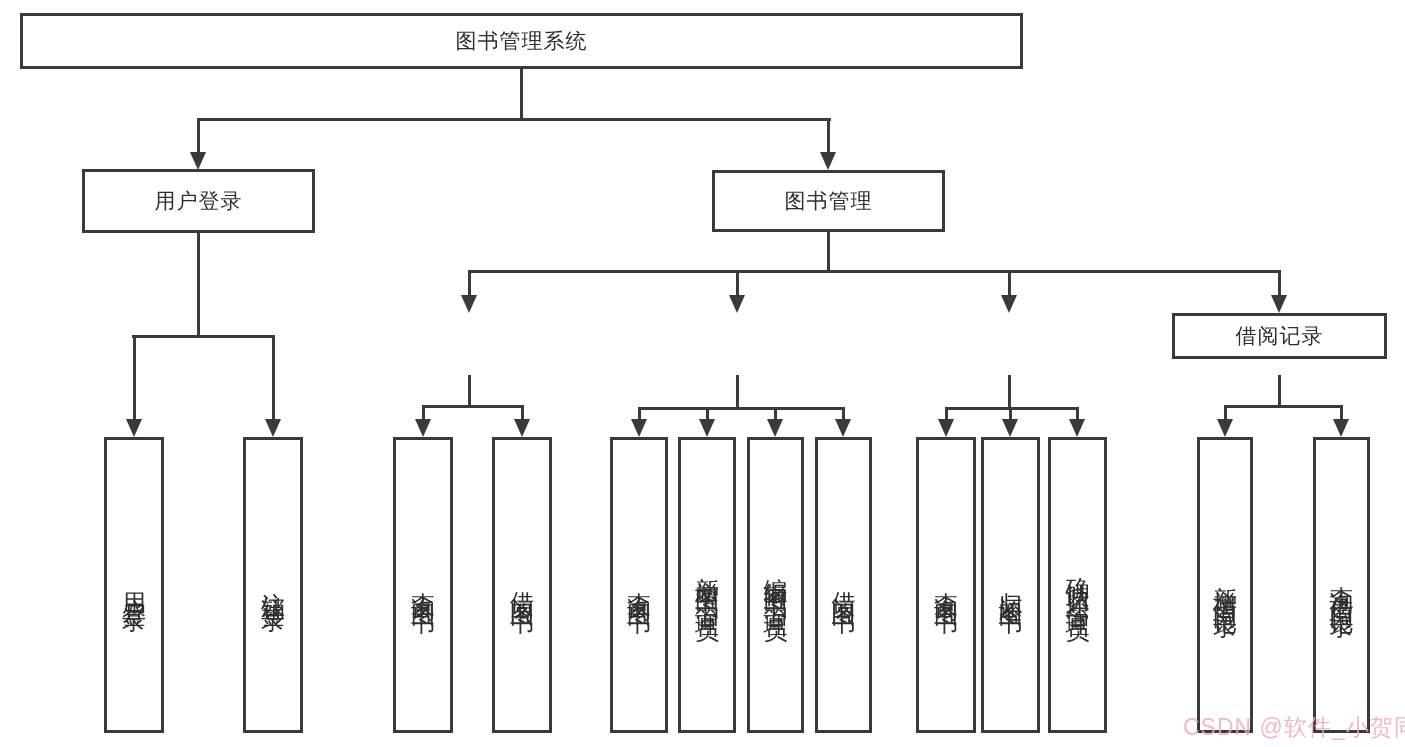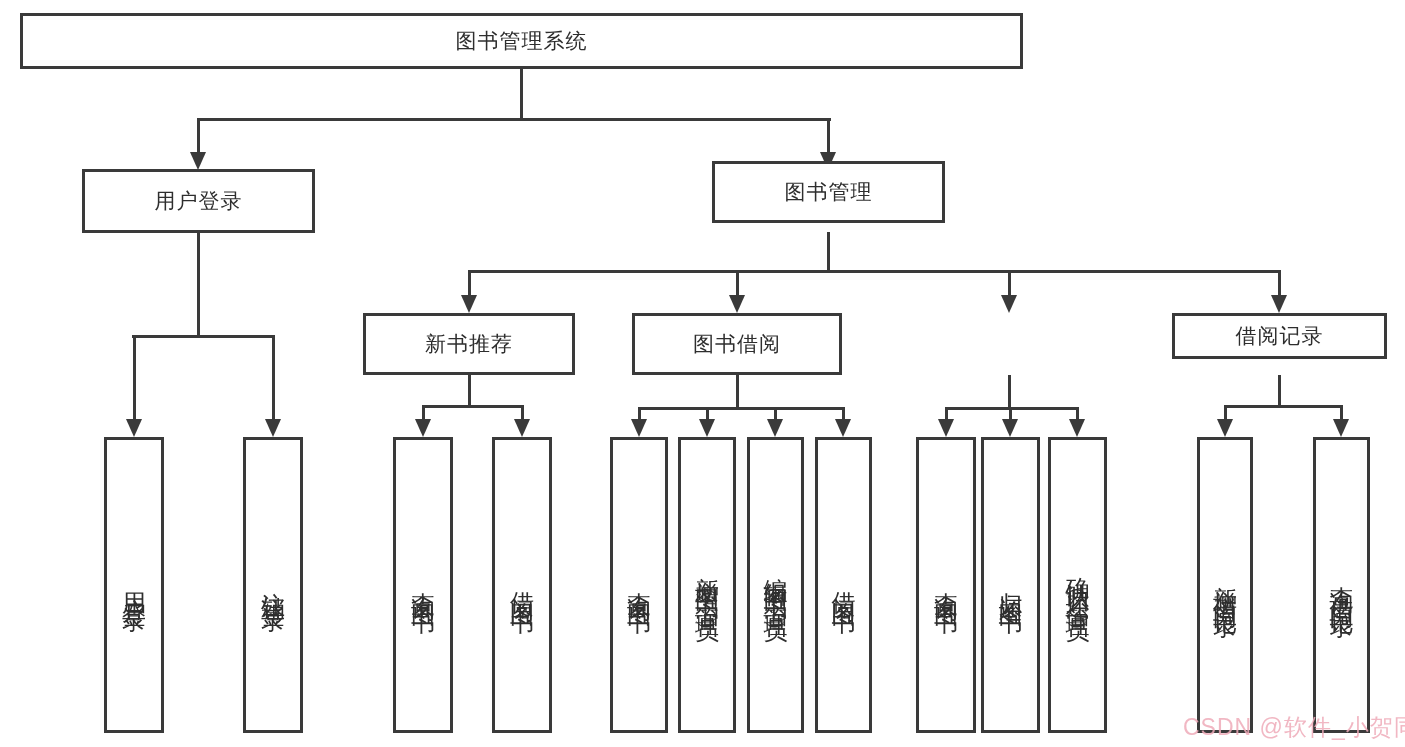--- a/index.html
+++ b/index.html
@@ -45,21 +45,21 @@
   <div class="ln" style="left:520px;top:69px;width:3px;height:52px;"></div>
   <div class="ln" style="left:197px;top:118px;width:634px;height:3px;"></div>
   <div class="ln" style="left:197px;top:118px;width:3px;height:36px;"></div>
   <div class="ah" style="left:190px;top:152px;"></div>
   <div class="ln" style="left:827px;top:118px;width:3px;height:36px;"></div>
   <div class="ah" style="left:820px;top:152px;"></div>
 
   <div class="box" style="left:82px;top:169px;width:233px;height:64px;">
     <span>用户登录</span>
   </div>
-  <div class="box" style="left:712px;top:161px;width:233px;height:62px;">
+  <div class="box" style="left:712px;top:170px;width:233px;height:62px;">
     <span>图书管理</span>
   </div>
 
   <div class="ln" style="left:197px;top:233px;width:3px;height:104px;"></div>
   <div class="ln" style="left:132px;top:335px;width:143px;height:3px;"></div>
   <div class="ln" style="left:133px;top:335px;width:3px;height:86px;"></div>
   <div class="ah" style="left:126px;top:419px;"></div>
   <div class="ln" style="left:272px;top:335px;width:3px;height:86px;"></div>
   <div class="ah" style="left:265px;top:419px;"></div>
 
@@ -67,26 +67,20 @@
   <div class="ln" style="left:468px;top:270px;width:812px;height:3px;"></div>
   <div class="ln" style="left:468px;top:270px;width:3px;height:27px;"></div>
   <div class="ah" style="left:461px;top:295px;"></div>
   <div class="ln" style="left:736px;top:270px;width:3px;height:27px;"></div>
   <div class="ah" style="left:729px;top:295px;"></div>
   <div class="ln" style="left:1008px;top:270px;width:3px;height:27px;"></div>
   <div class="ah" style="left:1001px;top:295px;"></div>
   <div class="ln" style="left:1278px;top:270px;width:3px;height:27px;"></div>
   <div class="ah" style="left:1271px;top:295px;"></div>
 
-  <div class="box" style="left:363px;top:313px;width:212px;height:62px;">
-    <span>新书推荐</span>
-  </div>
-  <div class="box" style="left:632px;top:313px;width:210px;height:62px;">
-    <span>图书借阅</span>
-  </div>
   <div class="box" style="left:1172px;top:313px;width:215px;height:46px;">
     <span>借阅记录</span>
   </div>
 
   <div class="ln" style="left:468px;top:375px;width:3px;height:32px;"></div>
   <div class="ln" style="left:422px;top:405px;width:101px;height:3px;"></div>
   <div class="ln" style="left:422px;top:405px;width:3px;height:16px;"></div>
   <div class="ah" style="left:415px;top:419px;"></div>
   <div class="ln" style="left:521px;top:405px;width:3px;height:16px;"></div>
   <div class="ah" style="left:514px;top:419px;"></div>

